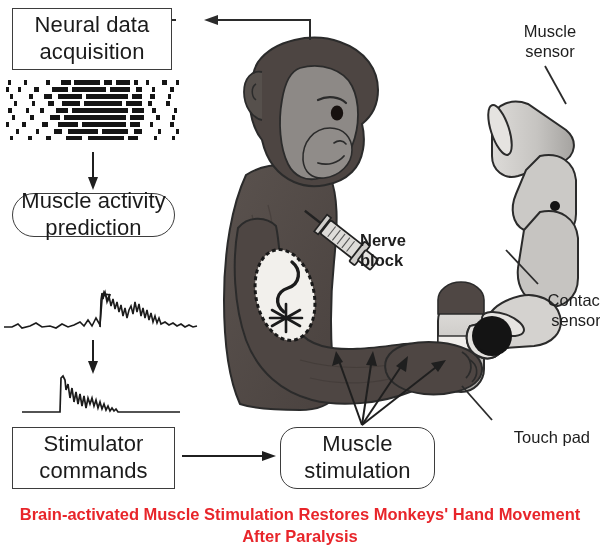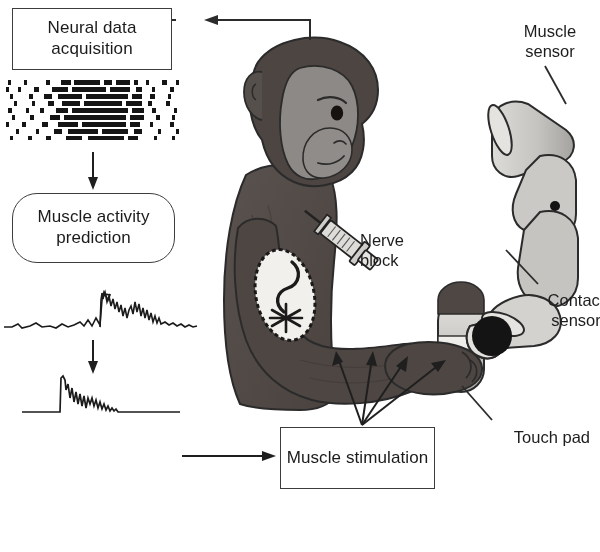--- a/index.html
+++ b/index.html
@@ -26,45 +26,45 @@
     width: 600px;
     height: 500px;
   }
   
   .box {
     position: absolute;
     box-sizing: border-box;
     border: 1.6px solid #3d3d3d;
     background: #ffffff;
     color: #1b1b1b;
-    font-size: 17px;
+    font-size: 22px;
     line-height: 1.22;
     text-align: center;
     display: flex;
     align-items: center;
     justify-content: center;
     letter-spacing: .1px;
   }
   .box span { display: block; padding: 0 4px; }
   #box-neural       { left: 12px;  top: 8px;   width: 160px; height: 62px; }
-  #box-prediction   { left: 12px;  top: 193px; width: 163px; height: 70px; border-radius: 25px; }
+  #box-prediction   { left: 12px;  top: 193px; width: 163px; height: 44px; border-radius: 25px; }
   #box-stimulator   { left: 12px;  top: 427px; width: 163px; height: 62px; }
-  #box-musclestim   { left: 280px; top: 427px; width: 155px; height: 62px; }
+  #box-musclestim   { left: 280px; top: 427px; width: 155px; height: 62px; border-radius: 17px; }
 
   
   .label {
     position: absolute;
     color: #1d1d1d;
     font-size: 16.5px;
     line-height: 1.2;
     text-align: center;
     white-space: pre-line;
   }
   #label-success { left: 507px; top: 22px;  width: 86px; text-align: center; }
-  #label-nerve   { left: 360px; top: 231px; width: 70px; text-align: left; }
+  #label-nerve   { left: 360px; top: 231px; width: 70px; text-align: left; font-weight: bold; }
   #label-contact { left: 530px; top: 291px; width: 92px; text-align: center; }
   #label-touch   { left: 478px; top: 428px; width: 112px; text-align: right; }
 
   
   #caption {
     position: absolute;
     left: 0;
     top: 500px;
     width: 600px;
     height: 52px;
@@ -398,33 +398,38 @@
     <div class="box" id="box-neural">
       <span>Neural data
 acquisition</span>
     </div>
 
     <div class="box" id="box-prediction">
       <span>Muscle activity
 prediction</span>
     </div>
 
+    <div class="box" id="box-stimulator">
+      <span>Stimulator
+commands</span>
+    </div>
 
     <div class="box" id="box-musclestim">
       <span>Muscle
 stimulation</span>
     </div>
 
     <div class="label" id="label-success">Muscle
 sensor</div>
 
     <div class="label" id="label-nerve">Nerve
 block</div>
 
     <div class="label" id="label-contact">Contact
 sensor</div>
 
     <div class="label" id="label-touch">Touch pad</div>
 
   </div>
 
+  <div id="caption">Brain-activated Muscle Stimulation Restores Monkeys' Hand Movement After Paralysis</div>
 
 </div>
 
 </body></html>

